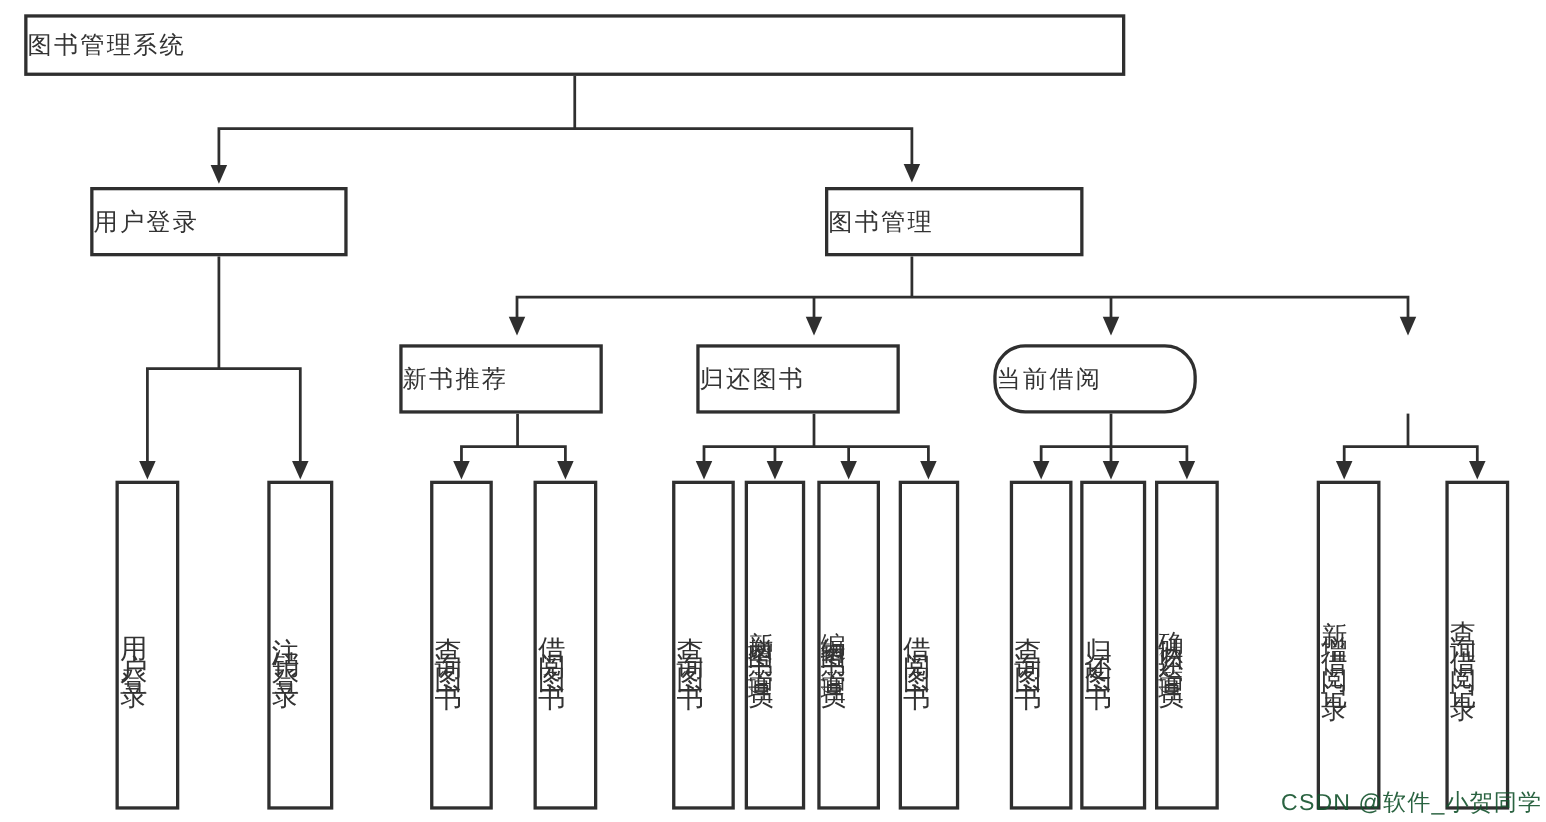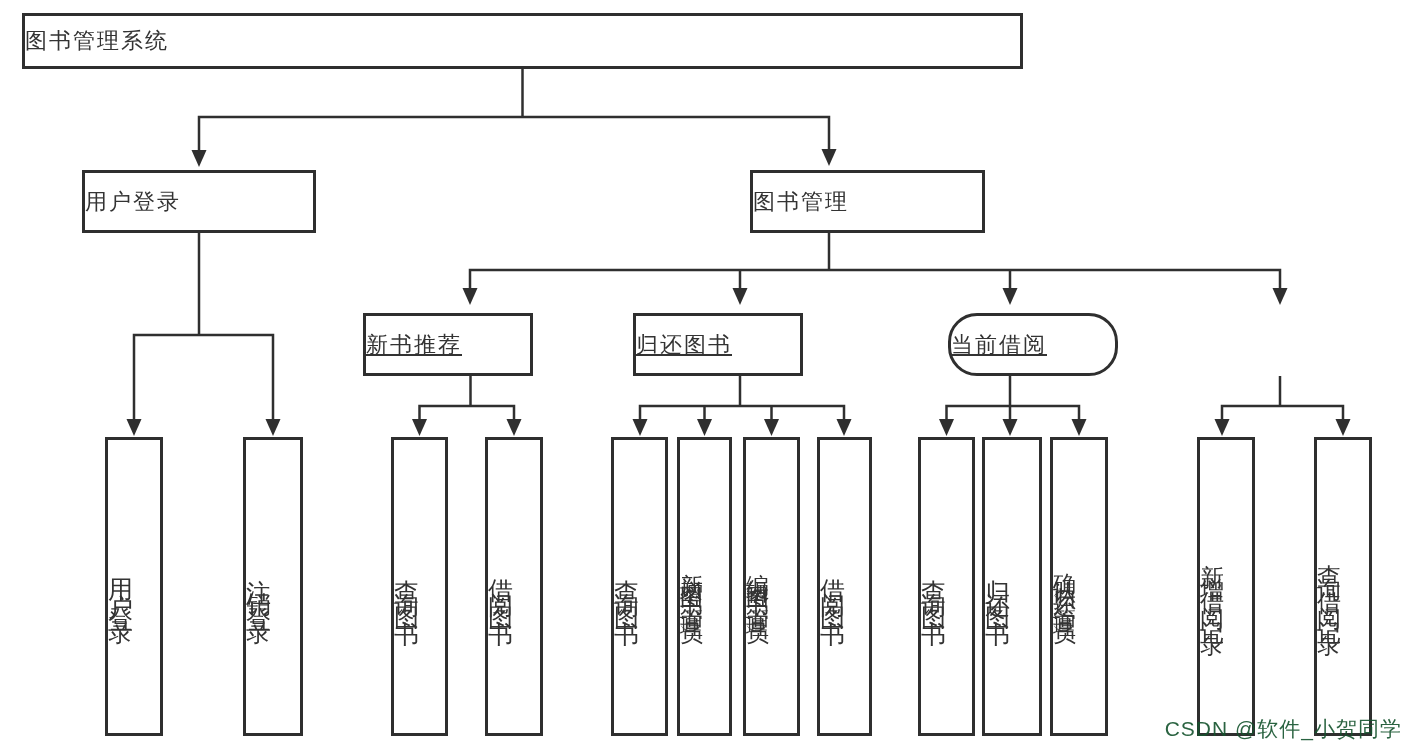--- a/index.html
+++ b/index.html
@@ -12,24 +12,24 @@
     position:absolute;box-sizing:border-box;border:3px solid #2f2f2f;background:#fff;
     display:flex;align-items:center;justify-content:flex-start;color:#333;
   }
   .hlabel{font-size:22px;letter-spacing:2px;white-space:nowrap;}
   
   .n-root{left:22px;top:13px;width:1001px;height:56px;}
   
   .n-userlogin{left:82px;top:170px;width:234px;height:63px;}
   .n-bookmgmt{left:712px;top:170px;width:235px;height:63px;margin-left:38px;}
   
-  .n-l3{top:313px;width:170px;height:63px;text-decoration:underline;}
+  .n-l3{top:313px;width:185px;height:63px;}
   .n-newbook{left:363px;}
   .n-borrow{left:633px;}
-  .n-current{left:948px;border-radius:29px;}
+  .n-current{left:903px;border-radius:29px;}
   .n-records{left:1173px;}
   
   .leaf{top:437px;height:299px;width:58px;}
   .vtext{
     writing-mode:vertical-rl;text-orientation:mixed;
     font-size:25px;letter-spacing:14px;color:#333;line-height:1;white-space:nowrap;
   }
   .leaf.mid .vtext{font-size:24px;letter-spacing:14px;}
   .leaf.long .vtext{font-size:23px;letter-spacing:7px;}
   .lf1{left:105px;}  .lf2{left:243px;width:60px;}

